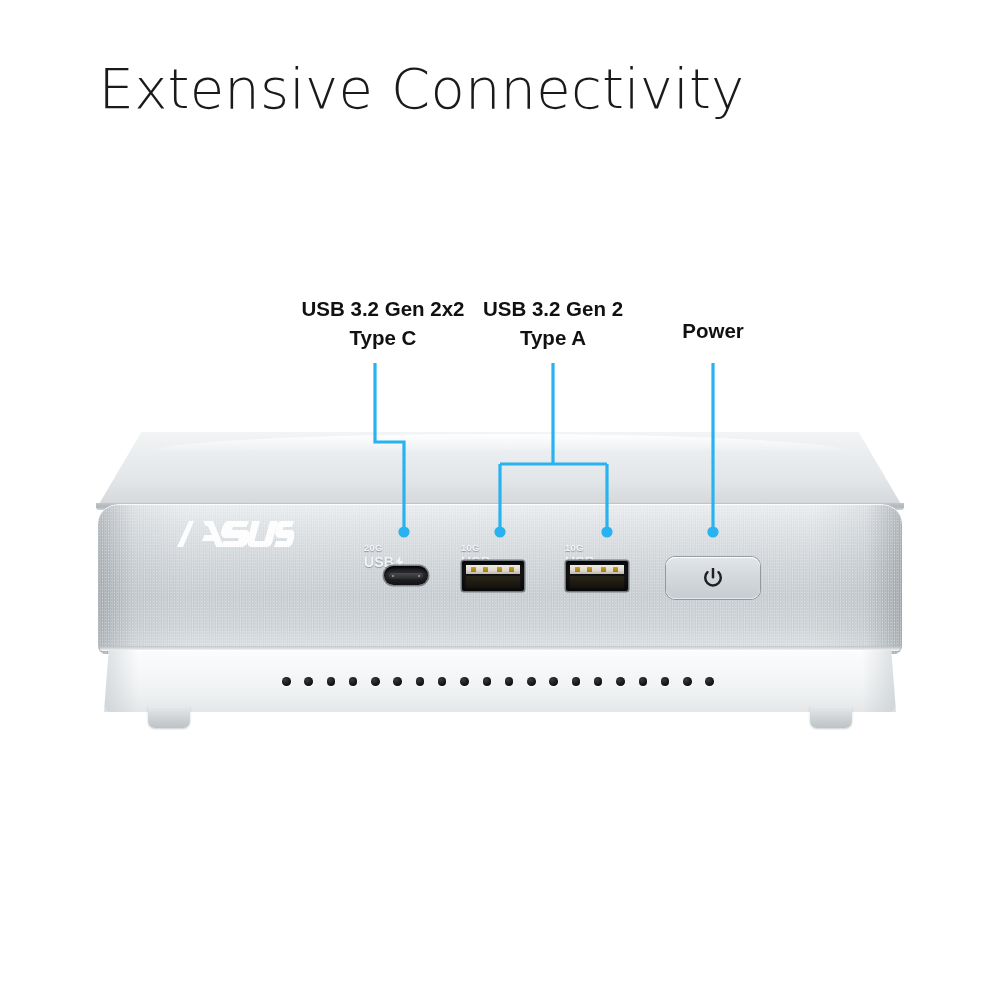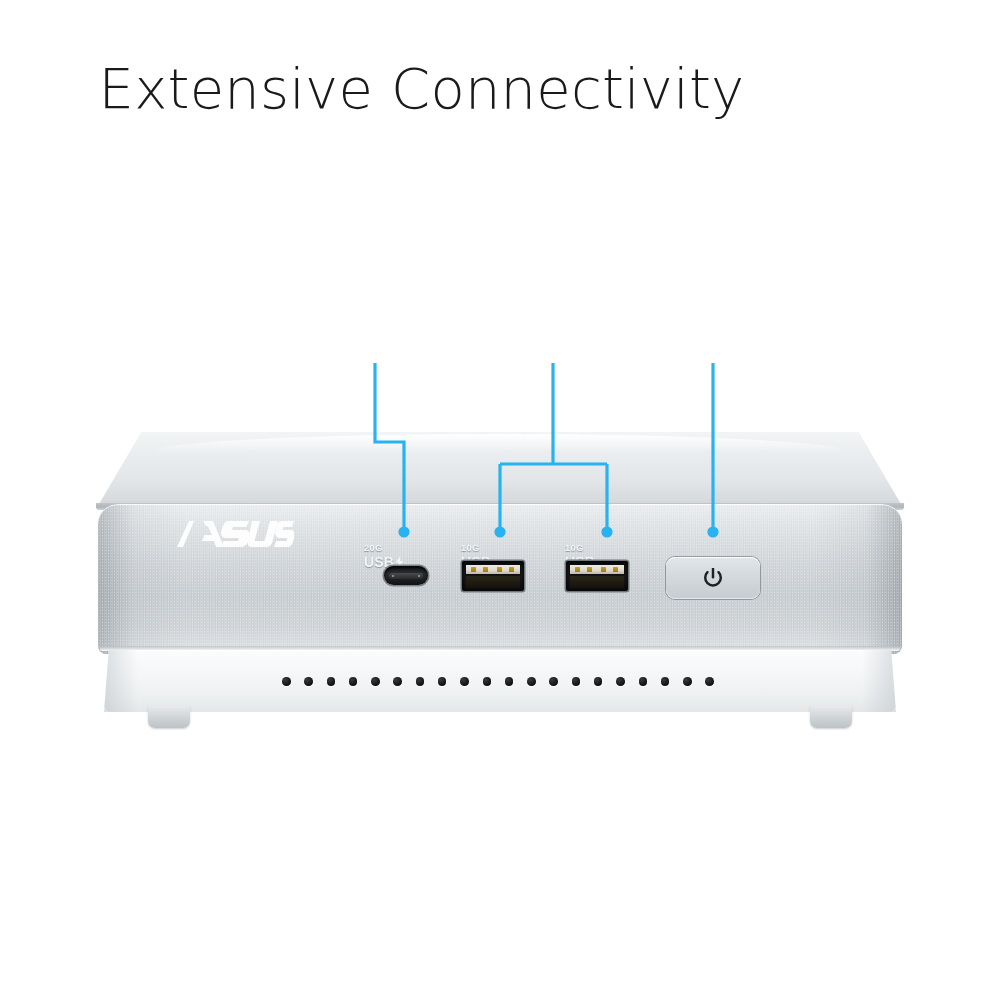--- a/index.html
+++ b/index.html
@@ -519,16 +519,27 @@
       <path id="leader-power" d="M713,363 L713,530" stroke="#29b2f0"></path>
     </g>
     <g id="leader-dots">
       <circle cx="404" cy="532" r="5.6" fill="#29b2f0"></circle>
       <circle cx="500" cy="532" r="5.6" fill="#29b2f0"></circle>
       <circle cx="607" cy="532" r="5.6" fill="#29b2f0"></circle>
       <circle cx="713" cy="532" r="5.6" fill="#29b2f0"></circle>
     </g>
   </svg>
 
-
-
+  <div class="callout" id="callout-typec">
+    <span>USB 3.2 Gen 2x2</span>
+    <span class="l2">Type C</span>
+  </div>
+
+  <div class="callout" id="callout-typea">
+    <span>USB 3.2 Gen 2</span>
+    <span class="l2">Type A</span>
+  </div>
+
+  <div class="callout" id="callout-power">
+    <span>Power</span>
+  </div>
 
 </div>
 
 </body></html>

